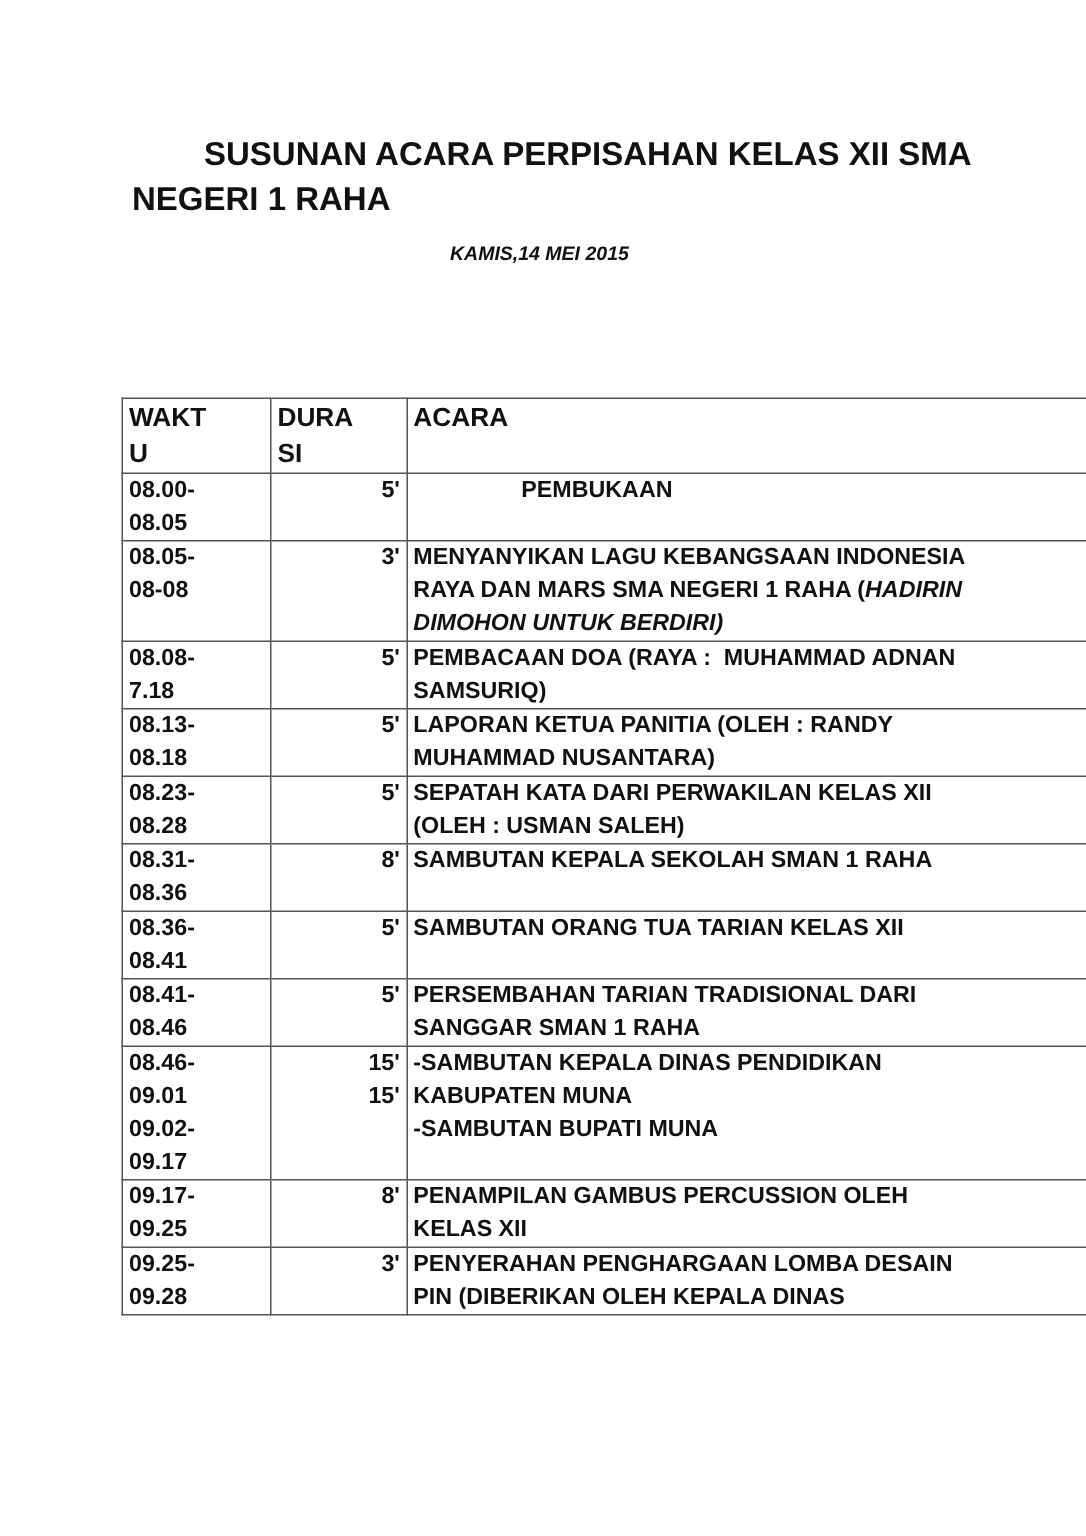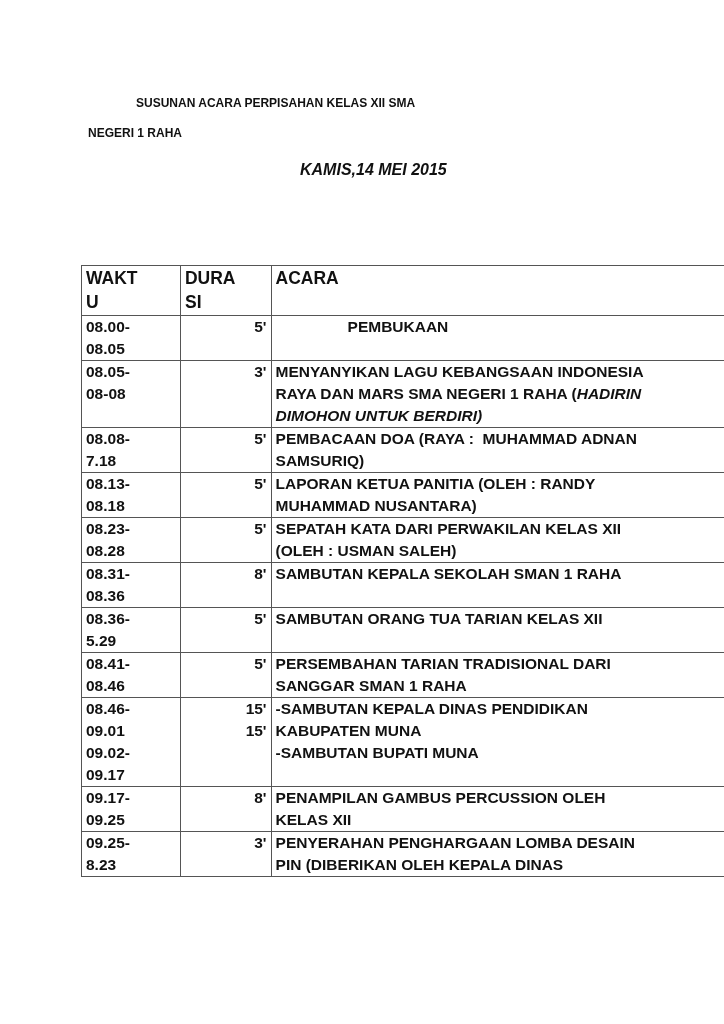--- a/index.html
+++ b/index.html
@@ -2,26 +2,26 @@
 <html><head>
 <meta charset="utf-8">
 <style>
   html, body { margin: 0; padding: 0; background: #ffffff; }
   body {
     width: 724px; height: 1024px; position: relative; overflow: hidden;
     font-family: "Liberation Sans", sans-serif; color: #111;
   }
   .title {
     position: absolute; left: 88px; top: 88px; width: 560px;
-    font-weight: bold; font-size: 12px; line-height: 30px; margin: 0;
+    font-weight: bold; font-size: 22px; line-height: 30px; margin: 0;
   }
   .title .indent { display: inline-block; width: 48px; }
   .date {
     position: absolute; left: 300px; top: 161px;
-    font-weight: bold; font-style: italic; font-size: 16px; margin: 0;
+    font-weight: bold; font-style: italic; font-size: 13px; margin: 0;
   }
   table.schedule {
     position: absolute; left: 81px; top: 265px; width: 708px;
     border-collapse: collapse; font-weight: bold; font-size: 15.5px;
   }
   table.schedule th, table.schedule td {
     border: 1.5px solid #555; vertical-align: top;
     padding: 0 4px; line-height: 22px;
   }
   table.schedule th { font-size: 17.5px; text-align: left; line-height: 24px; padding: 0 4px 1px 4px; }
@@ -118,21 +118,21 @@
           <span class="l">08.36</span>
         </td>
       <td class="dur">8'</td>
       <td class="acara">
           <span class="l">SAMBUTAN KEPALA SEKOLAH SMAN 1 RAHA</span>
         </td>
     </tr>
     <tr class="row">
       <td class="time">
           <span class="l">08.36-</span>
-          <span class="l">5.29</span>
+          <span class="l">08.41</span>
         </td>
       <td class="dur">5'</td>
       <td class="acara">
           <span class="l">SAMBUTAN ORANG TUA TARIAN KELAS XII</span>
         </td>
     </tr>
     <tr class="row">
       <td class="time">
           <span class="l">08.41-</span>
           <span class="l">08.46</span>
@@ -167,21 +167,21 @@
         </td>
       <td class="dur">8'</td>
       <td class="acara">
           <span class="l">PENAMPILAN GAMBUS PERCUSSION OLEH</span>
           <span class="l">KELAS XII</span>
         </td>
     </tr>
     <tr class="row">
       <td class="time">
           <span class="l">09.25-</span>
-          <span class="l">8.23</span>
+          <span class="l">09.28</span>
         </td>
       <td class="dur">3'</td>
       <td class="acara">
           <span class="l">PENYERAHAN PENGHARGAAN LOMBA DESAIN</span>
           <span class="l">PIN (DIBERIKAN OLEH KEPALA DINAS</span>
         </td>
     </tr>
   </tbody>
 </table>
 

